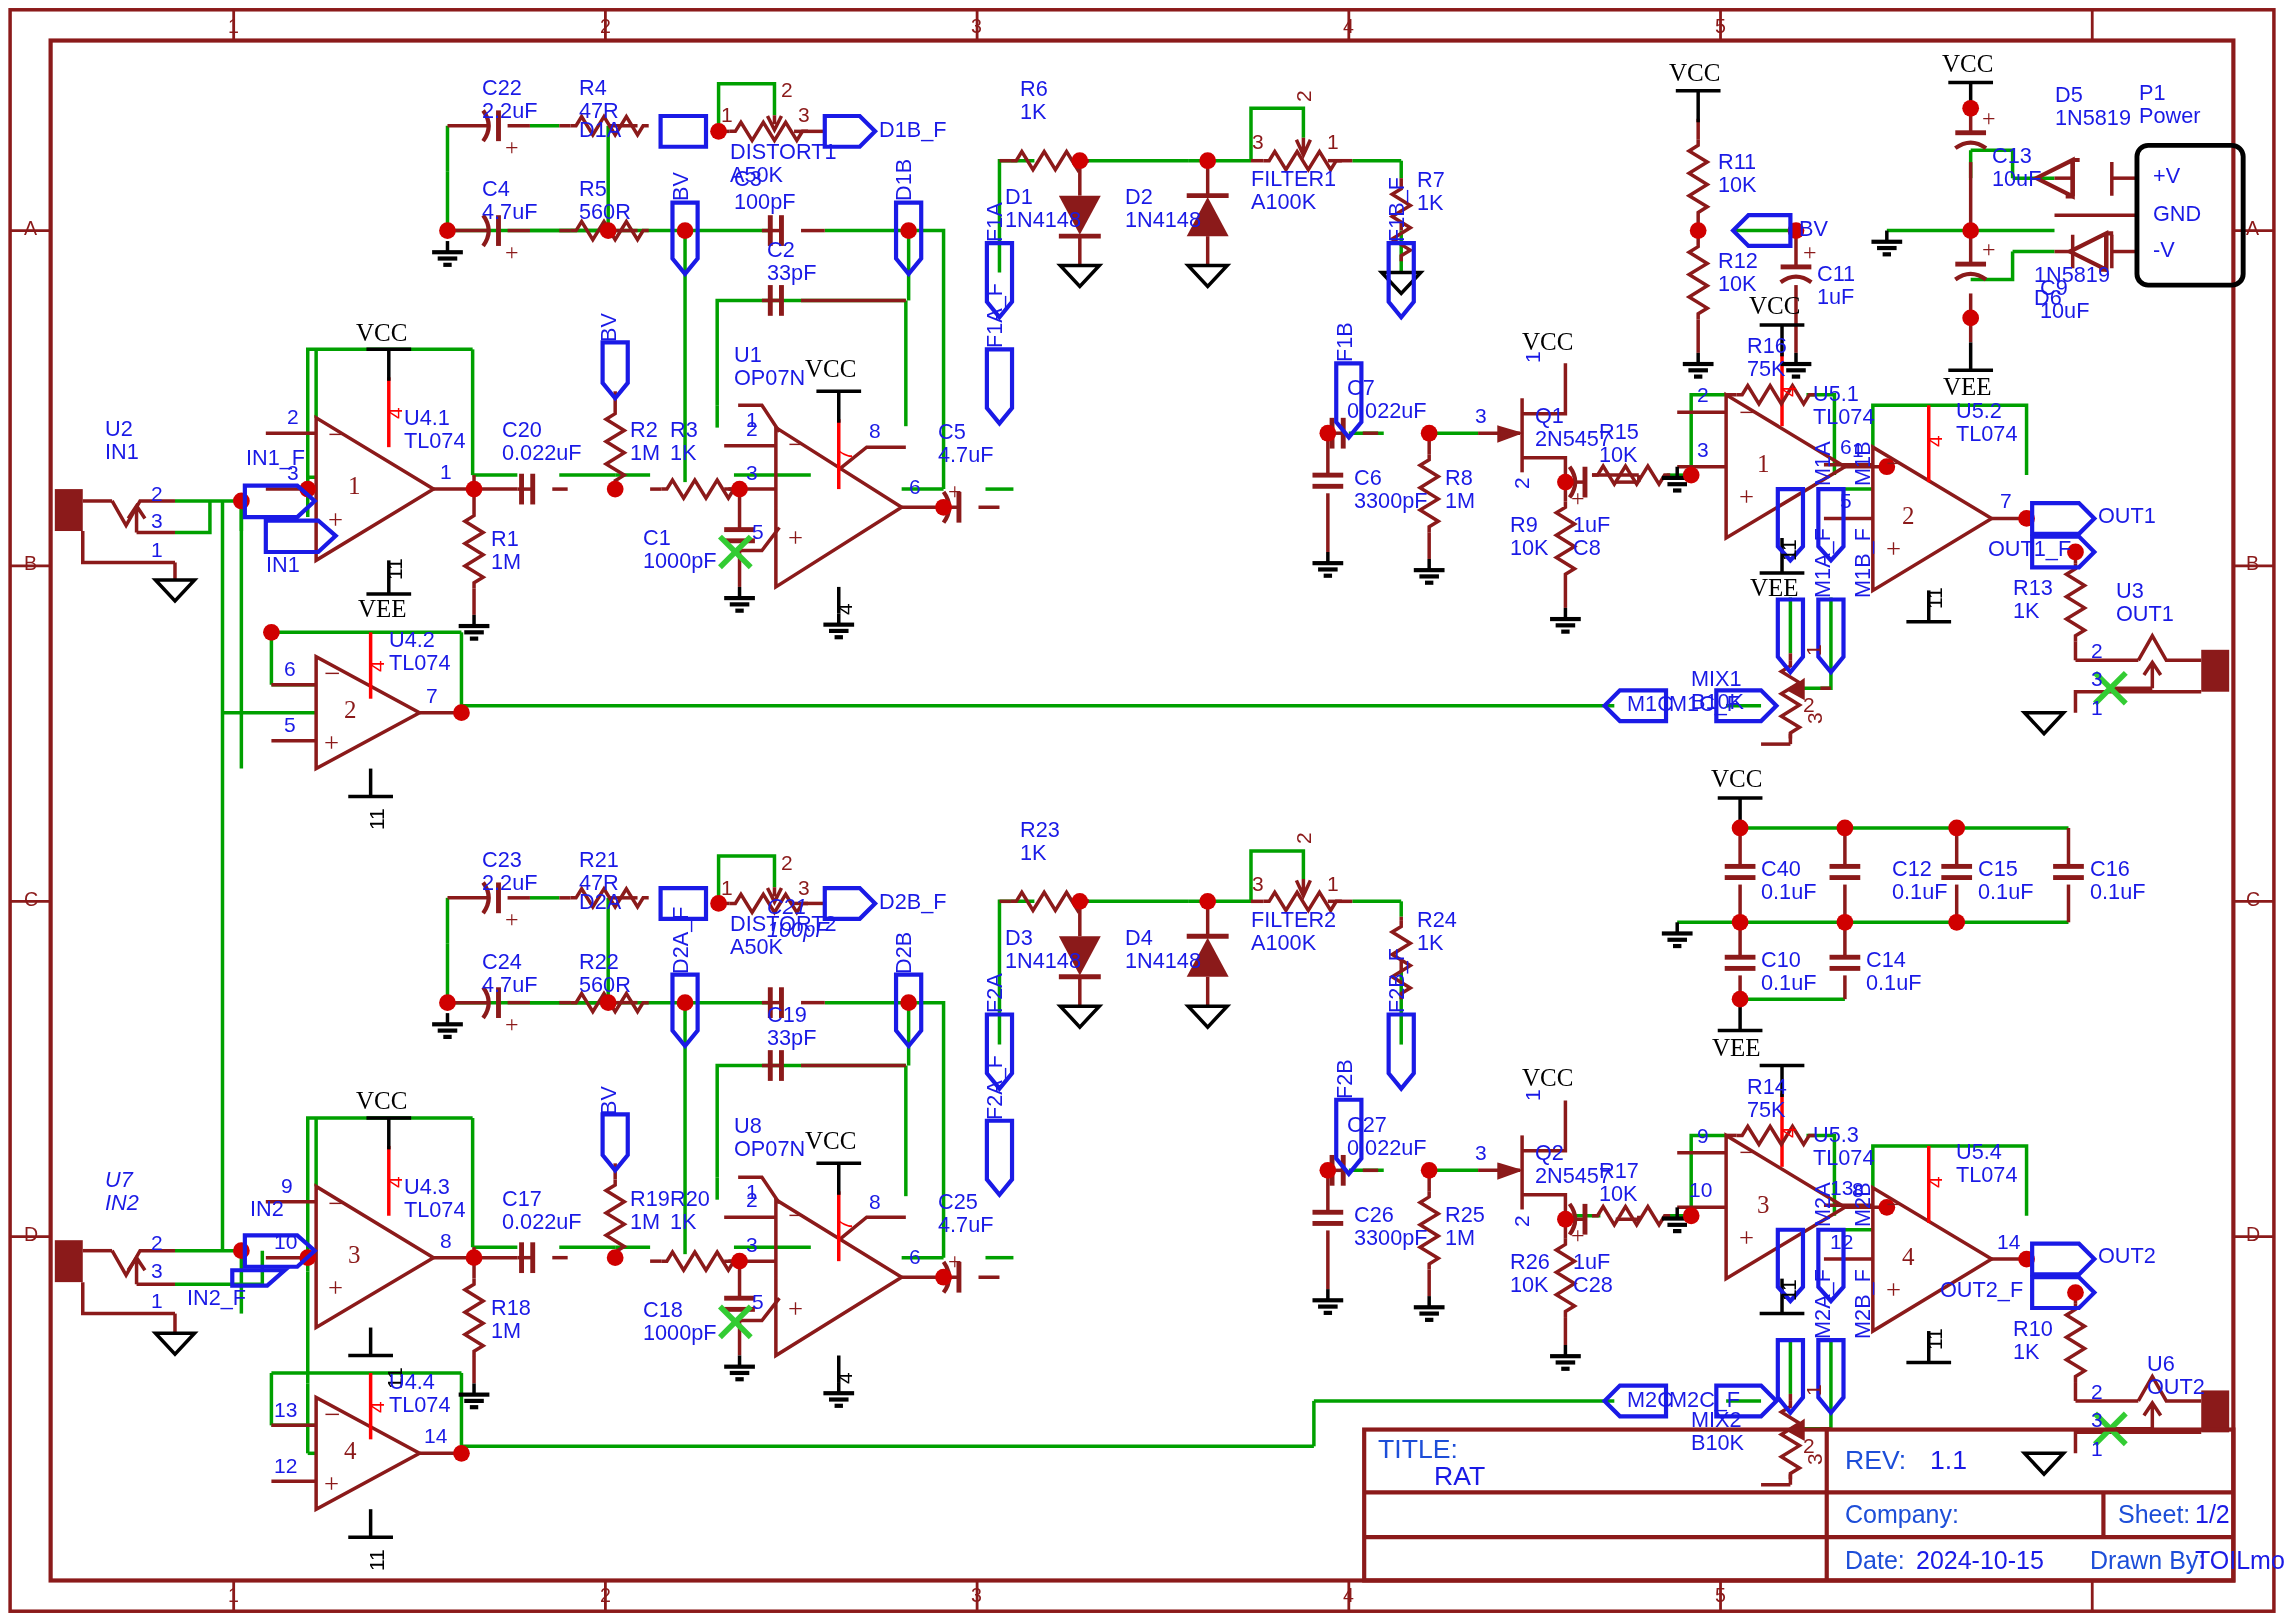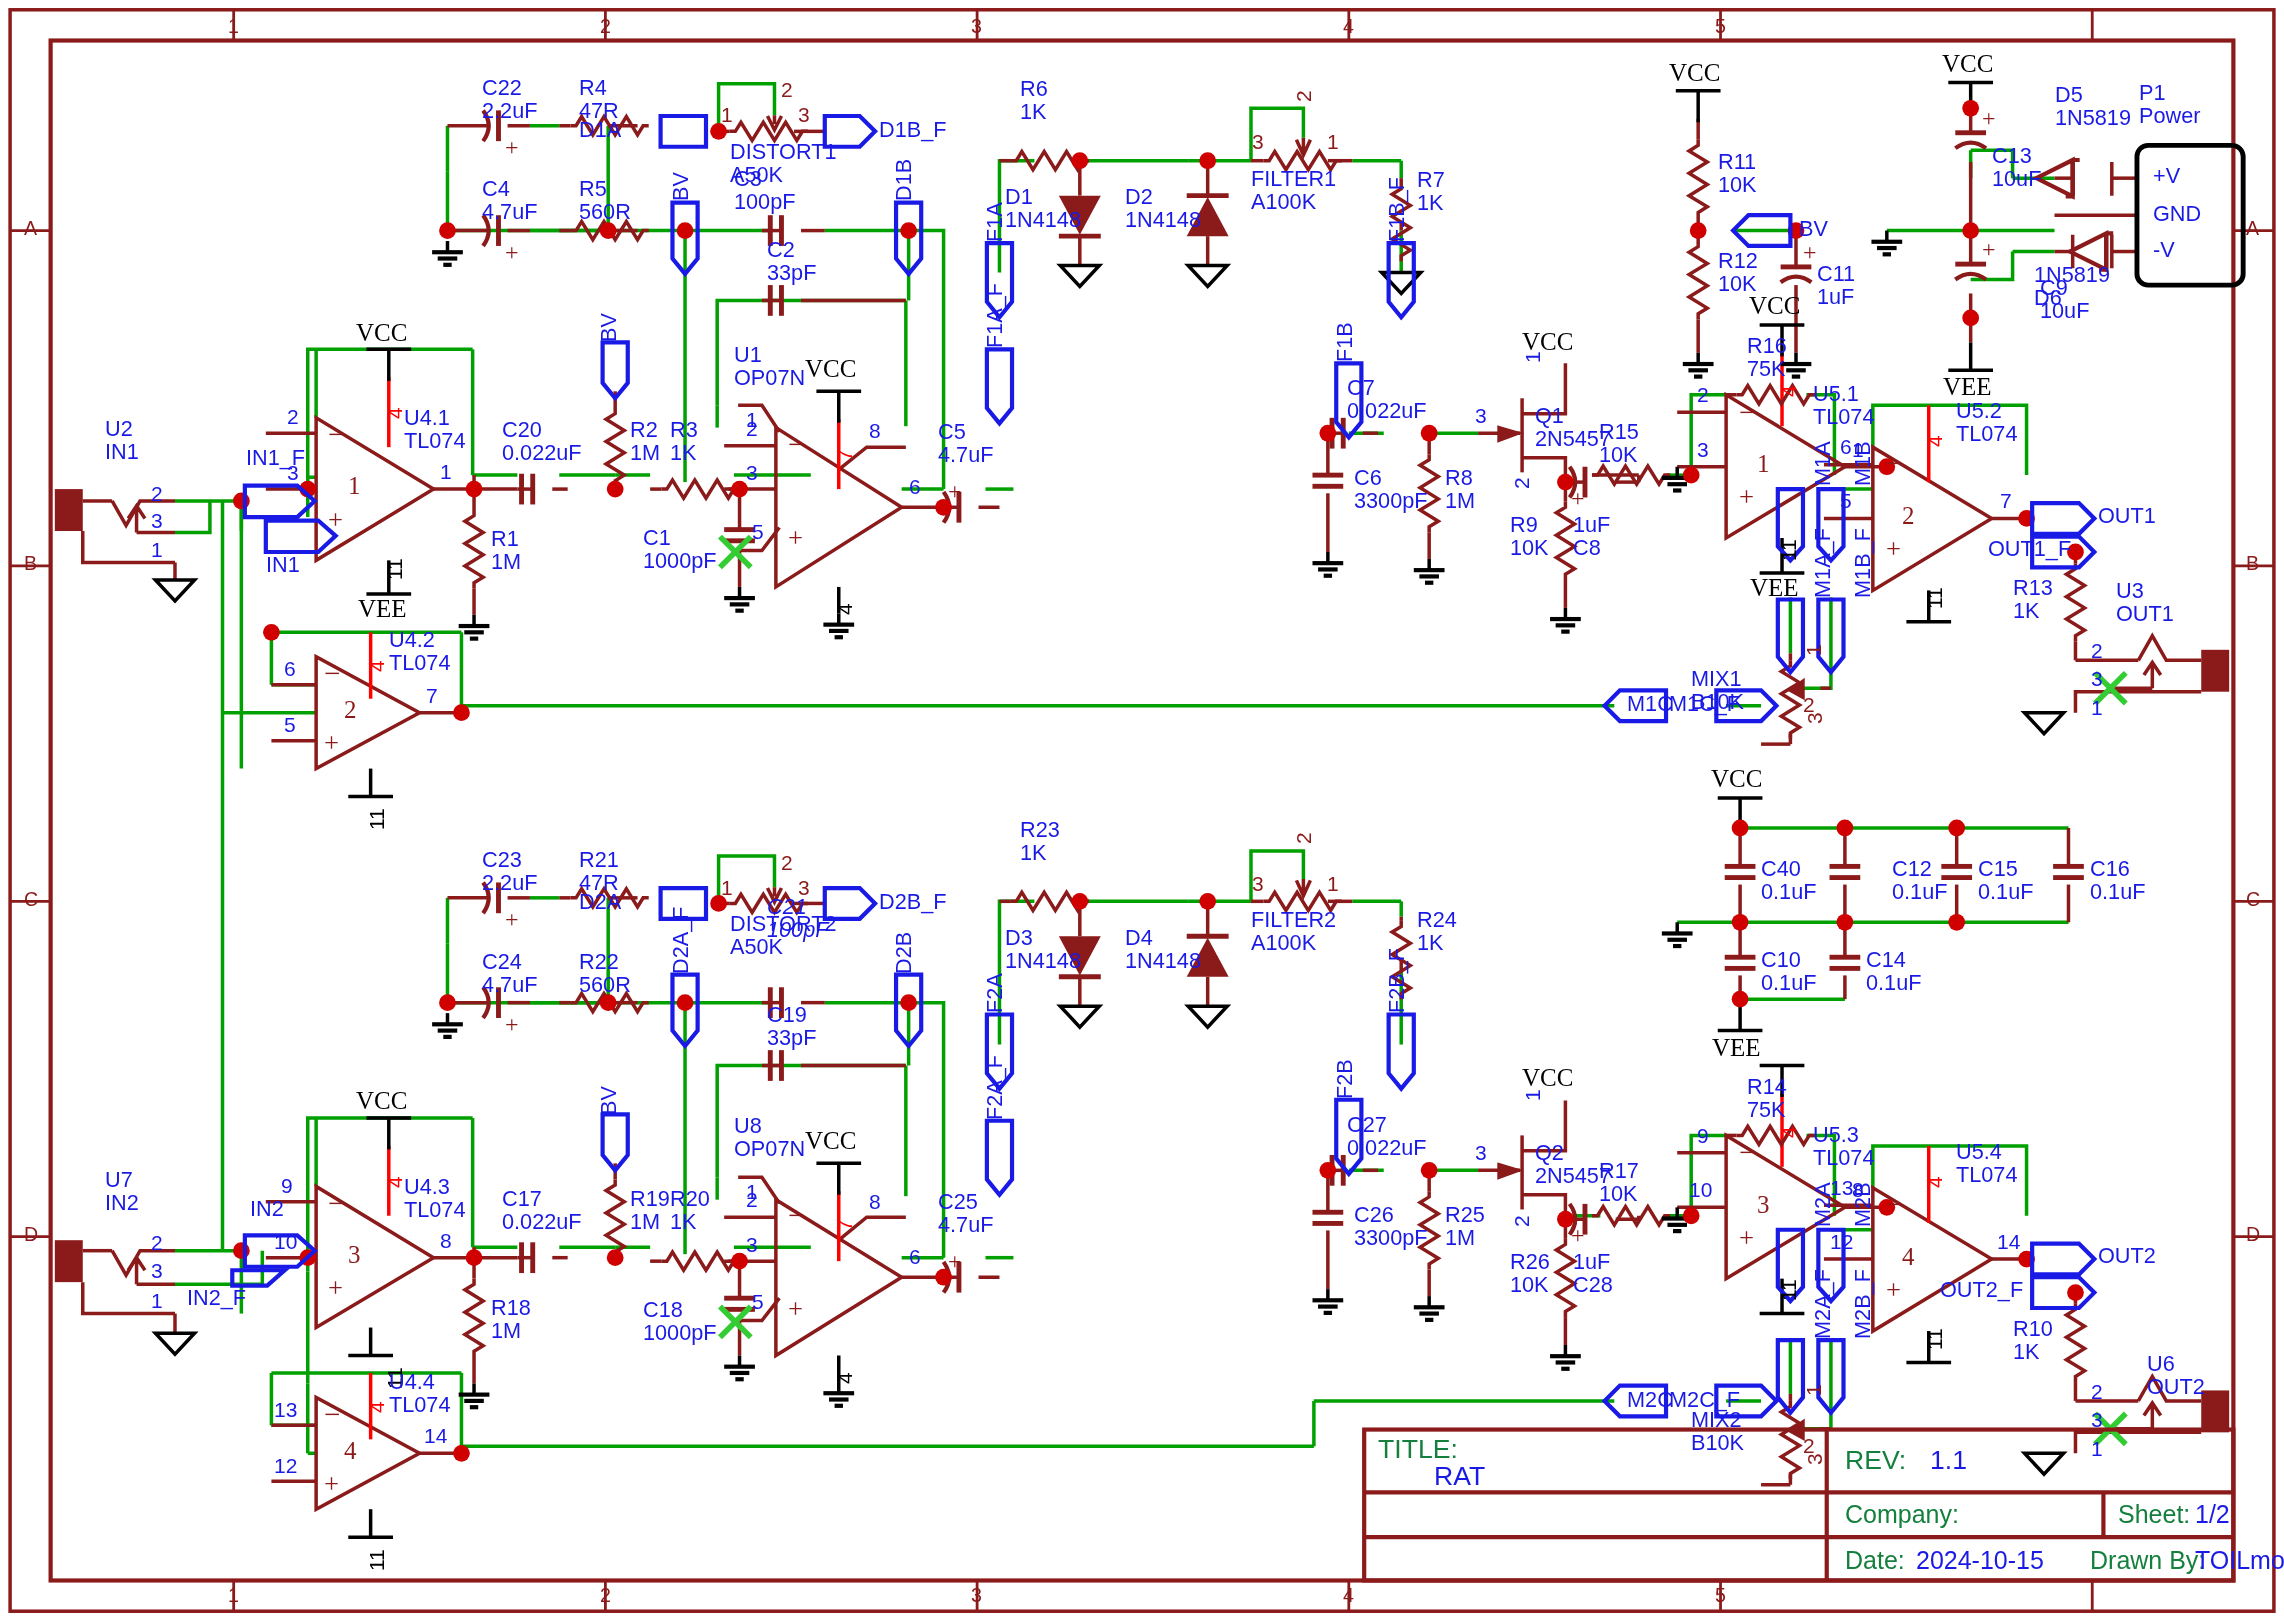--- a/index.html
+++ b/index.html
@@ -5,21 +5,21 @@
   html,body{margin:0;padding:0;background:#fff;}
   body{font-family:"Liberation Sans",sans-serif;}
   #sheet{position:relative;width:2284px;height:1621px;background:#fff;overflow:hidden;}
   svg{position:absolute;left:0;top:0;}
   .lbl{position:absolute;color:#1a1ae6;font-family:"Liberation Sans",sans-serif;font-size:21.7px;line-height:1.04;white-space:pre;}
   .pin{position:absolute;color:#1a1ae6;font-size:21px;font-family:"Liberation Sans",sans-serif;white-space:pre;}
   .pinr{position:absolute;color:#8b1a1a;font-size:21px;font-family:"Liberation Sans",sans-serif;white-space:pre;}
   .pwr{position:absolute;color:#000;font-size:25px;font-family:"Liberation Serif",serif;white-space:pre;}
   .desg{position:absolute;color:#8b1a1a;font-size:25px;font-family:"Liberation Serif",serif;white-space:pre;}
   .frm{position:absolute;color:#8b1a1a;font-size:19.6px;font-family:"Liberation Sans",sans-serif;white-space:pre;}
-  .tb-r{position:absolute;color:#15803d;font-family:"Liberation Sans",sans-serif;white-space:pre;}
+  .tb-r{position:absolute;color:#1d4ed8;font-family:"Liberation Sans",sans-serif;white-space:pre;}
   .tb-b{position:absolute;color:#1a1ae6;font-family:"Liberation Sans",sans-serif;white-space:pre;}
   .vert{transform-origin:0 0;transform:rotate(-90deg);}
 </style>
 </head>
 <body>
 
 <div id="sheet">
 
 <svg width="2284" height="1621" viewBox="0 0 3268 2320">
   <defs>
@@ -1124,21 +1124,21 @@
 <div class="pinr" style="left:721px;top:876px;">1</div>
 <div class="pinr" style="left:781px;top:851px;">2</div>
 <div class="pinr" style="left:798px;top:876px;">3</div>
 <div class="lbl vert" style="left:670px;top:974px;">D2A_F</div>
 <div class="lbl vert" style="left:893px;top:974px;">D2B</div>
 <div class="lbl" style="left:767px;top:896px;font-style:italic;"><span>C21</span>
 <span>100pF</span></div>
 <div class="lbl" style="left:767px;top:1004px;"><span>C19</span>
 <span>33pF</span></div>
 
-<div class="lbl" style="left:105px;top:1169px;"><span>U7</span>
+<div class="lbl" style="left:105px;top:1169px;font-style:italic;"><span>U7</span>
 <span>IN2</span></div>
 <div class="pin" style="left:151px;top:1231px;">2</div>
 <div class="pin" style="left:151px;top:1259px;">3</div>
 <div class="pin" style="left:151px;top:1289px;">1</div>
 <div class="lbl" style="left:250px;top:1198px;">IN2</div>
 <div class="lbl" style="left:187px;top:1287px;">IN2_F</div>
 
 <div class="pwr" style="left:356px;top:1087px;">VCC</div>
 <div class="lbl" style="left:404px;top:1176px;"><span>U4.3</span>
 <span>TL074</span></div>

